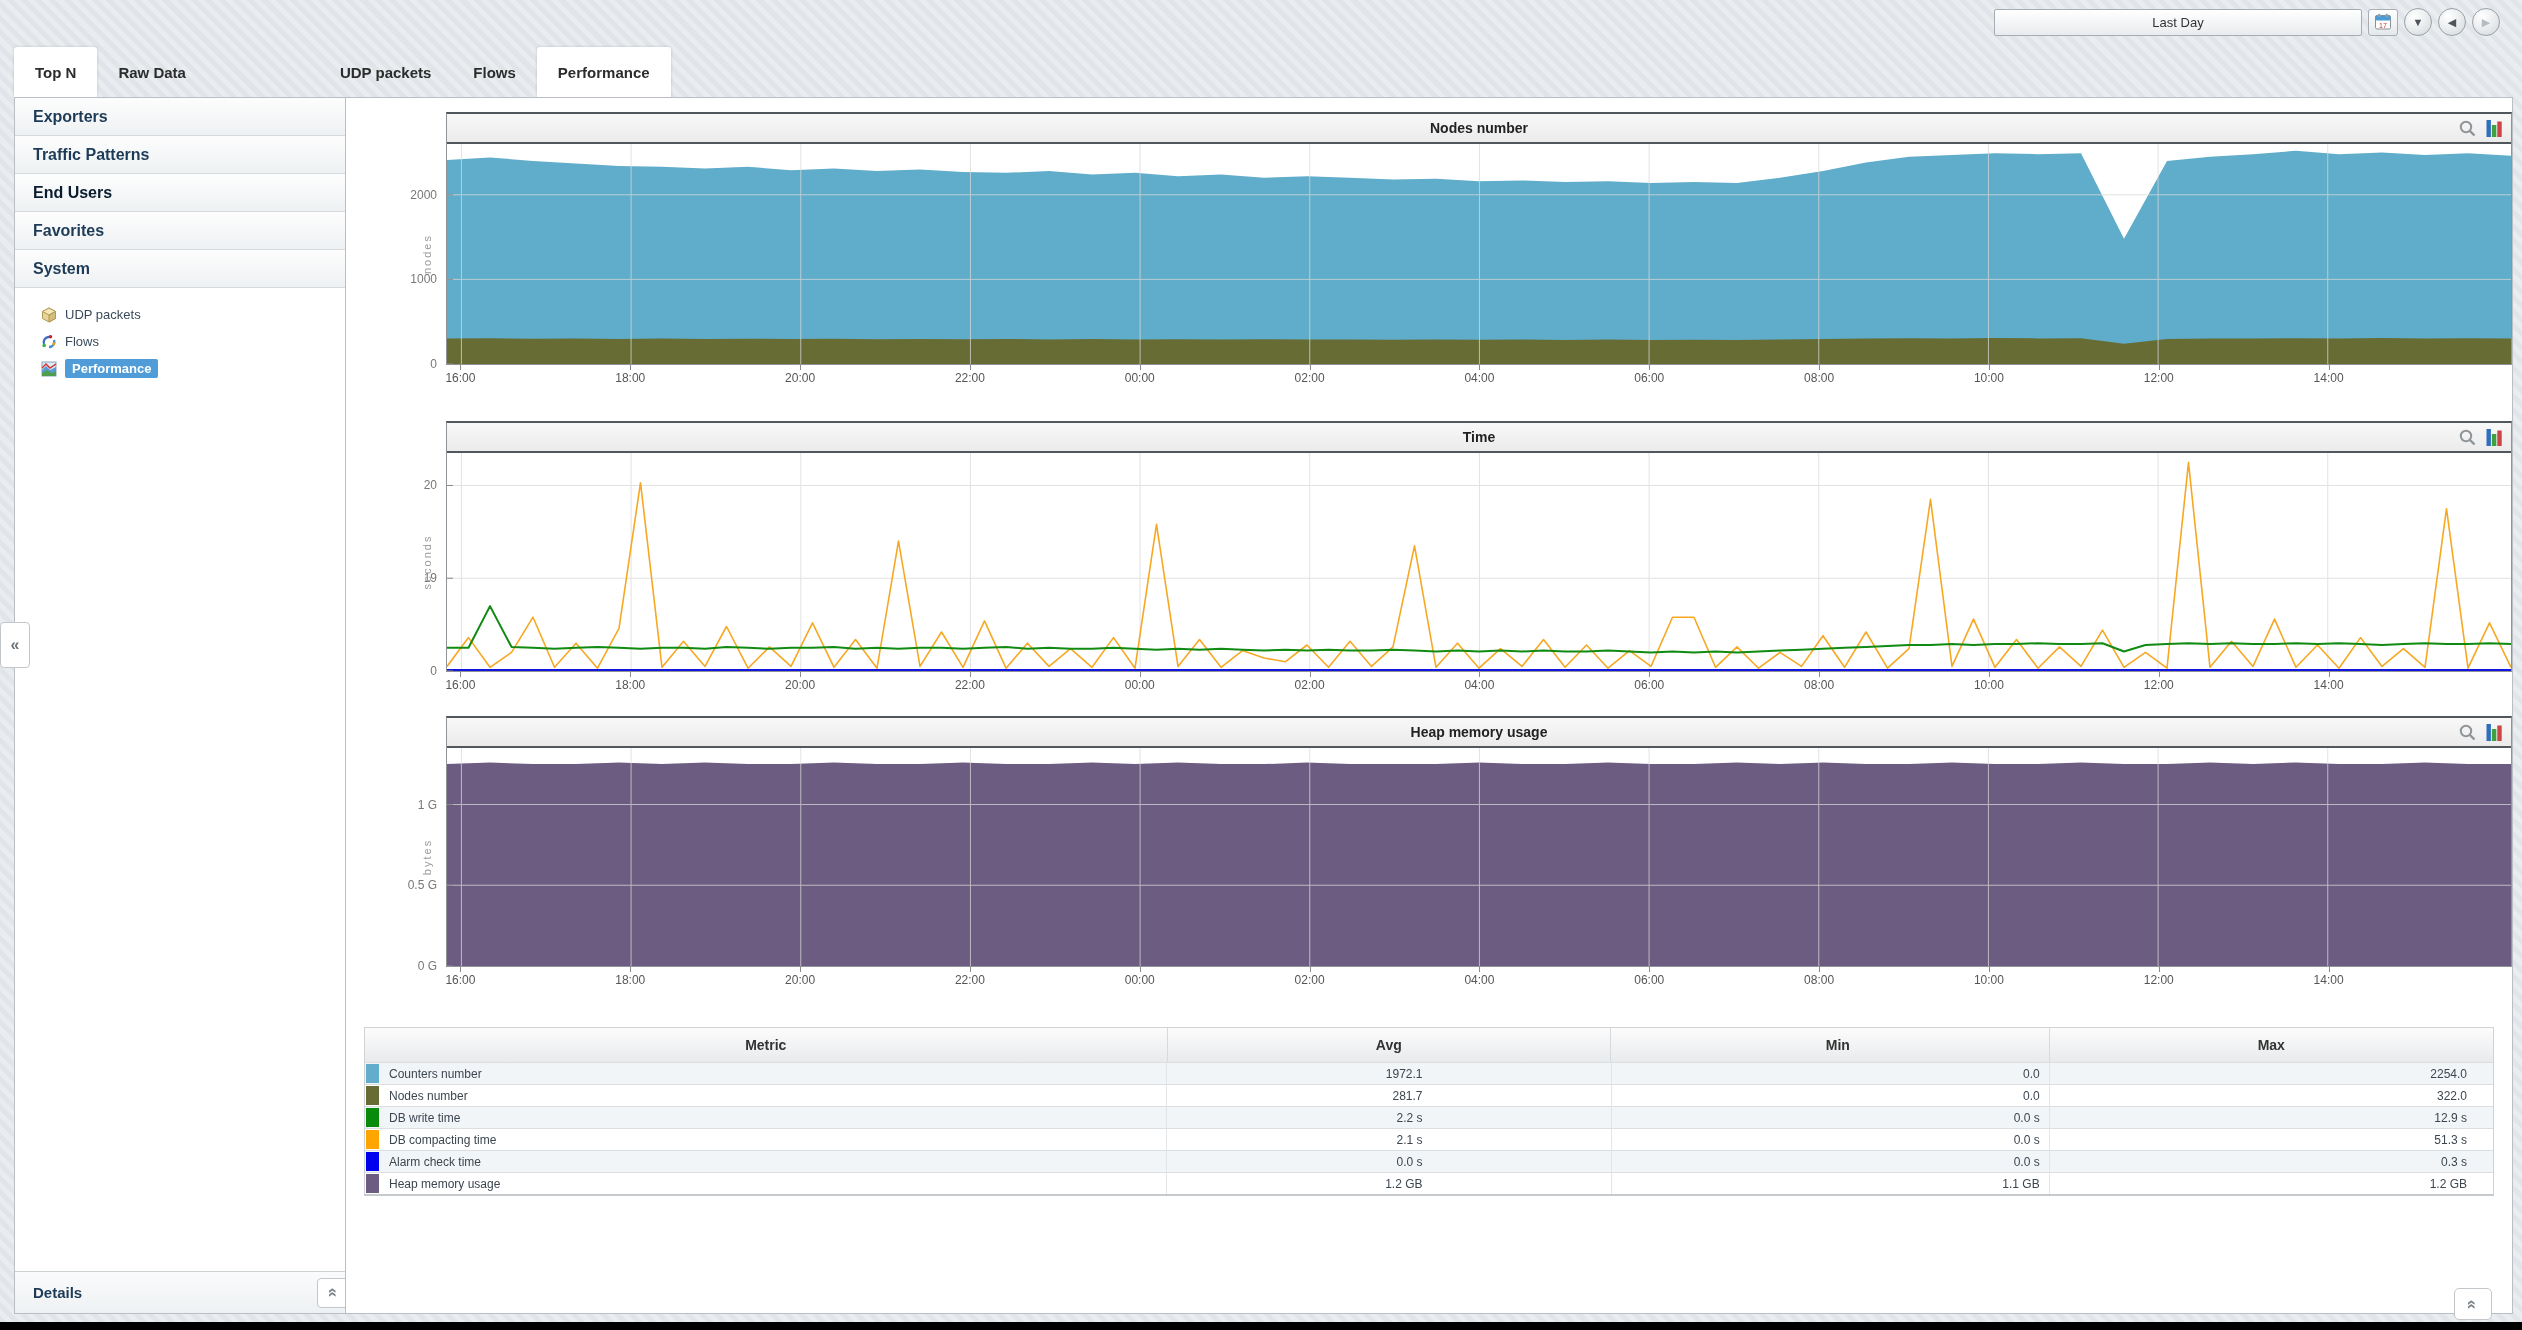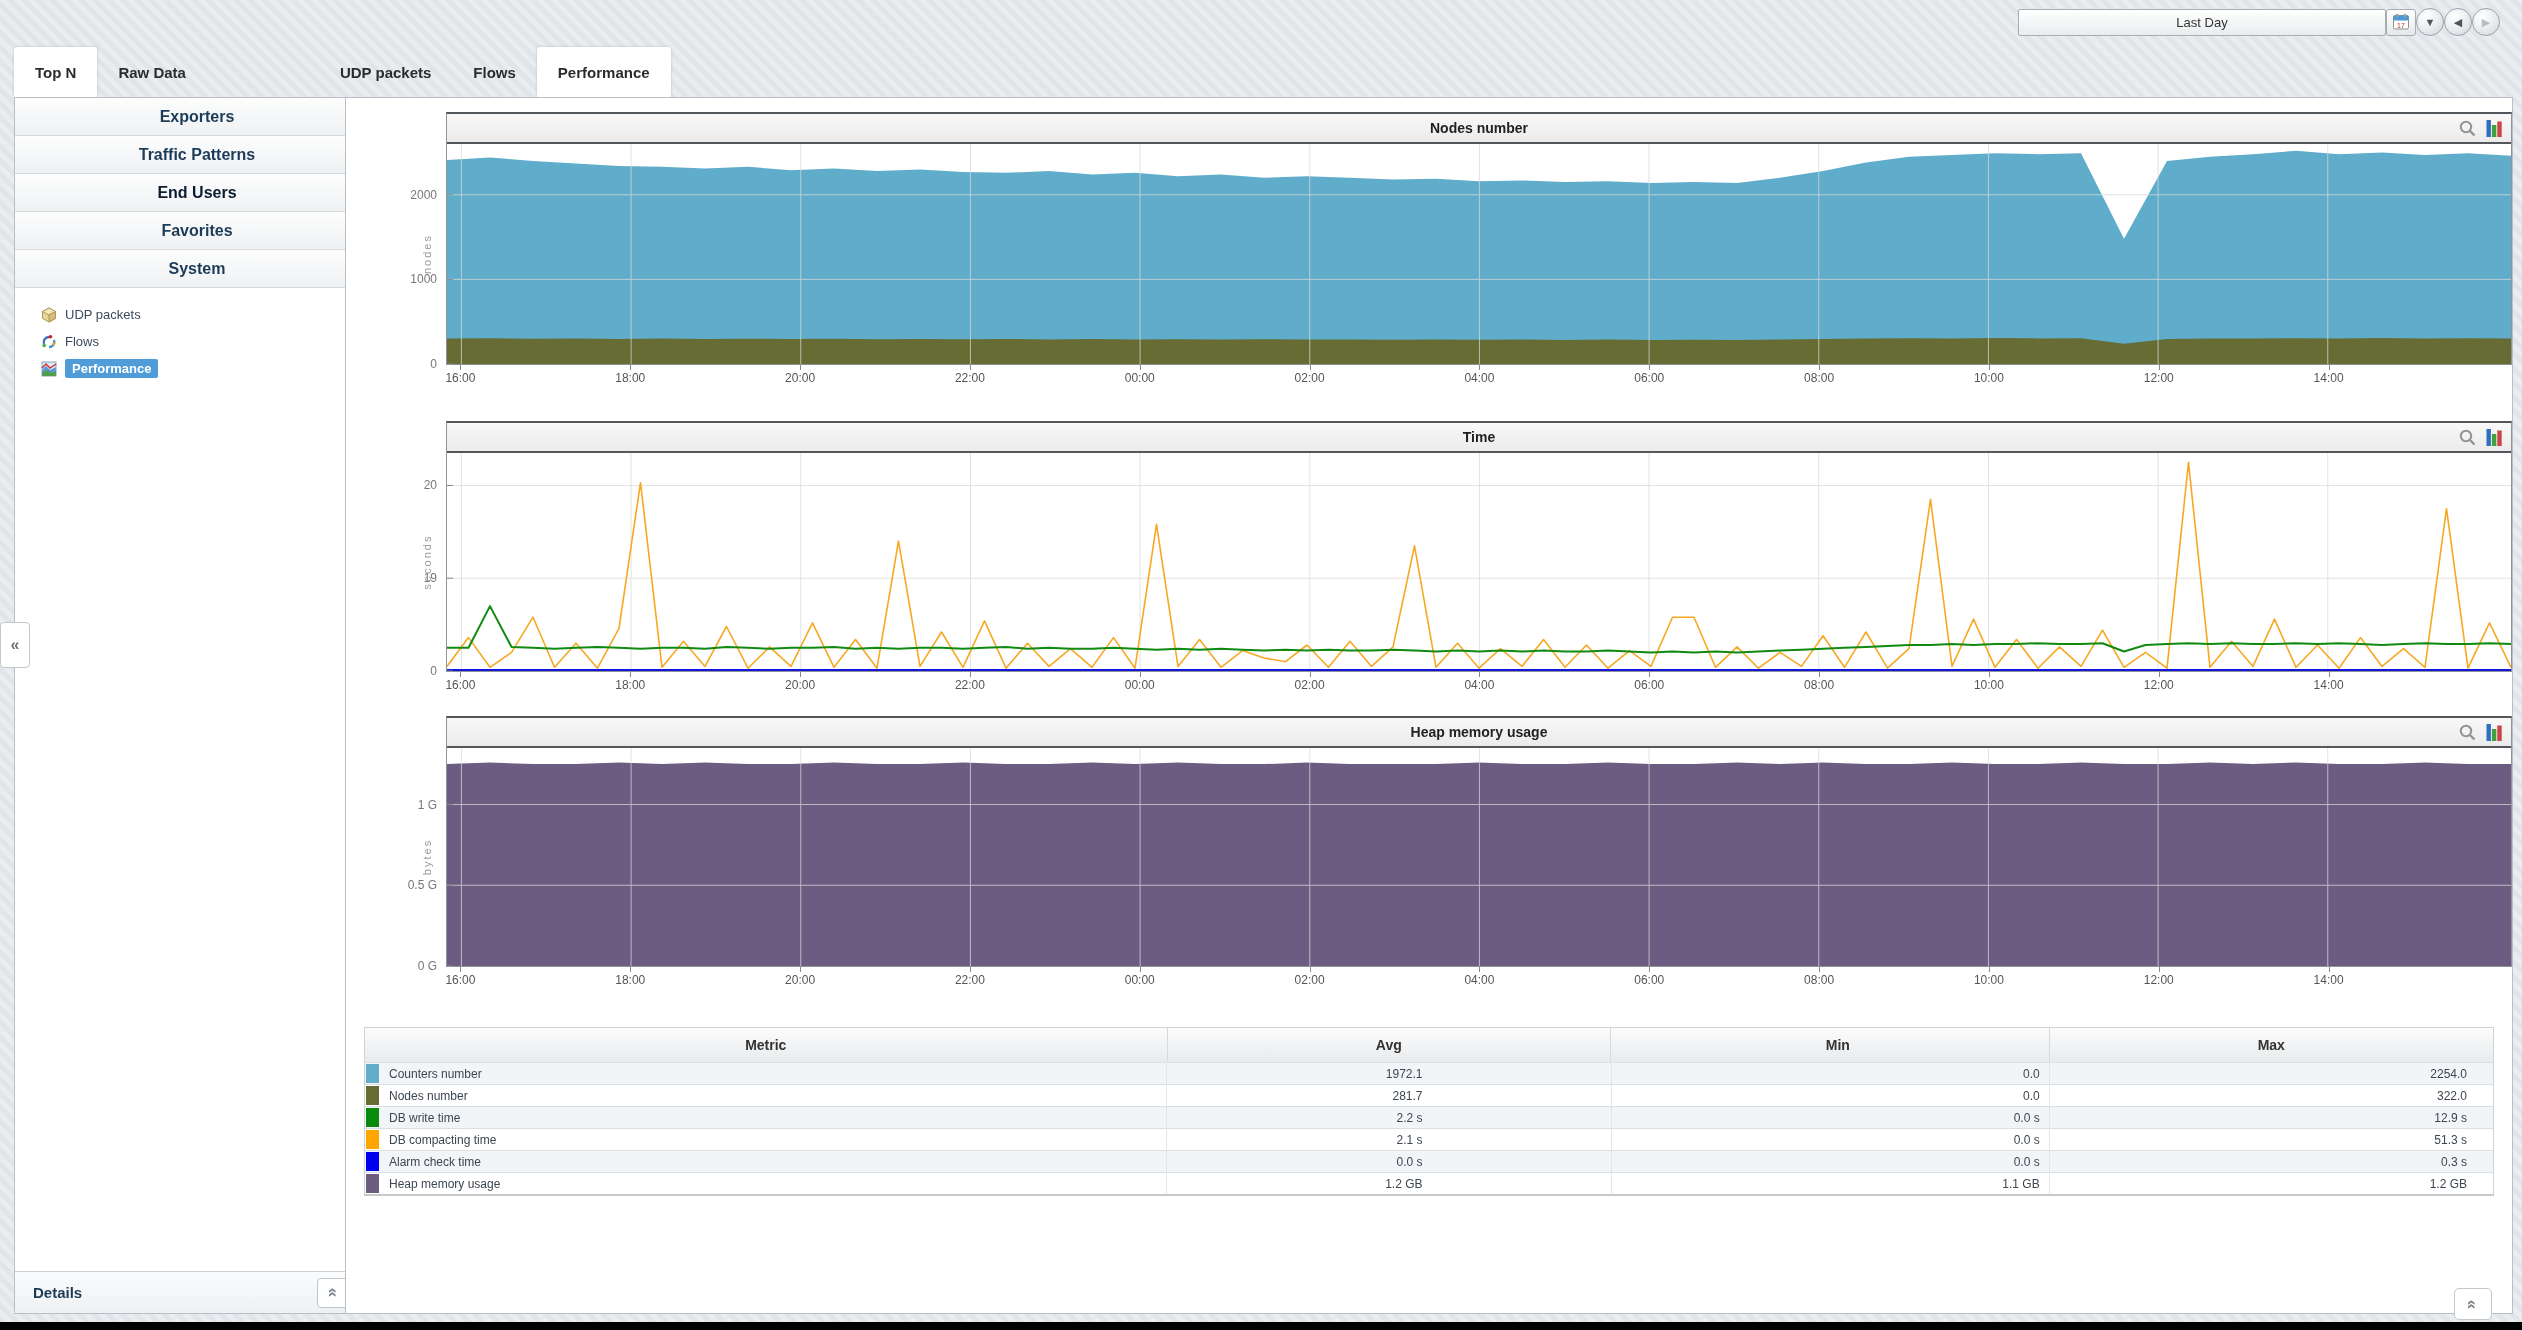--- a/index.html
+++ b/index.html
@@ -4,21 +4,21 @@
 <style>
   * { box-sizing: border-box; }
   html,body { margin:0; padding:0; }
   body {
     width:2522px; height:1330px; position:relative; overflow:hidden;
     background: repeating-linear-gradient(45deg,#e9edf0 0 5px,#e1e5e9 5px 10px);
     font-family:"Liberation Sans", sans-serif;
   }
 
   
-  #toolbar { position:absolute; top:8px; right:22px; display:flex; align-items:center; }
+  #toolbar { position:absolute; top:8px; right:22px; display:flex; align-items:center; gap:6px; }
   .select-box {
     width:368px; height:27px; border:1px solid #a6adb3; border-radius:2px;
     background:linear-gradient(#ffffff,#e9ecee);
     display:flex; align-items:center; justify-content:center;
     font-size:13px; color:#333;
   }
   .cal-btn {
     width:30px; height:27px; border:1px solid #a6adb3; border-radius:3px;
     background:linear-gradient(#ffffff,#e4e8ea);
     display:flex; align-items:center; justify-content:center; cursor:pointer;
@@ -36,21 +36,21 @@
   .tab {
     padding:0 21px; display:flex; align-items:center;
     font-size:15px; font-weight:bold; color:#2c2c2c; cursor:pointer; white-space:nowrap;
   }
   .tab.active { background:#fff; border-radius:3px 3px 0 0; box-shadow:0 0 3px rgba(0,0,0,.18); }
   .tab-spacer { width:112px; }
 
   
   #sidebar {
     position:absolute; left:14px; top:97px; width:348px; bottom:16px;
-    background:#fff; border:1px solid #b9bfc4;text-align:center;
+    background:#fff; border:1px solid #b9bfc4;
   }
   #main {
     position:absolute; left:345px; top:97px; width:2168px; bottom:16px;
     background:#fff; border:1px solid #b9bfc4; padding-top:14px;
   }
   #bottom-strip { position:absolute; left:0; bottom:0; width:100%; height:8px; background:#000; }
 
   
   .acc-header {
     height:38px; line-height:37px; padding-left:18px;

